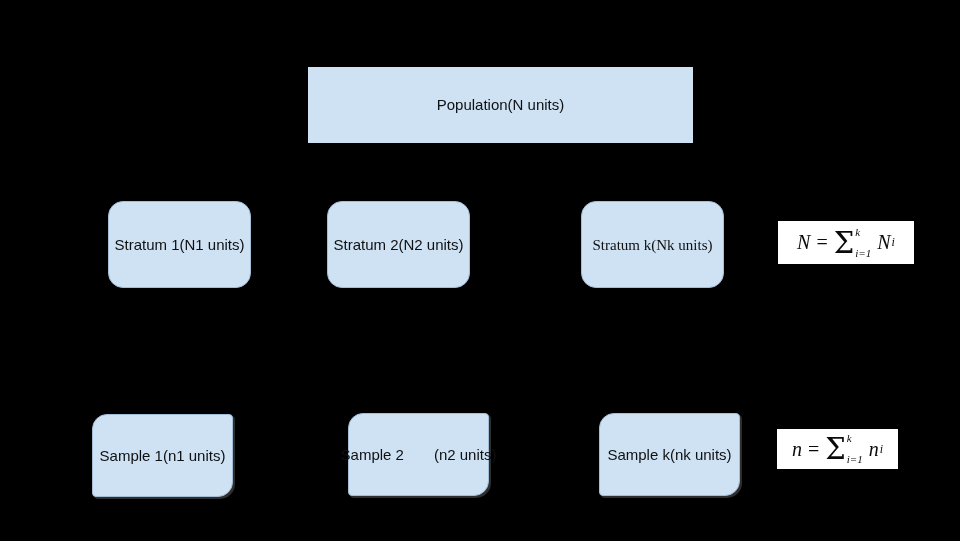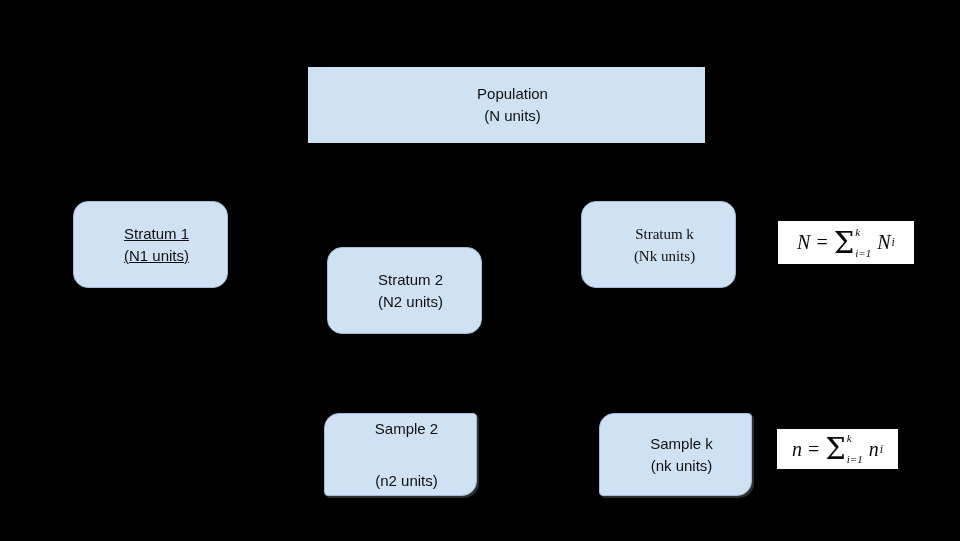--- a/index.html
+++ b/index.html
@@ -9,61 +9,60 @@
     background:#000000;
     overflow:hidden;
     font-family:"Liberation Sans","DejaVu Sans",sans-serif;
   }
   
   .node{
     position:absolute;
     background:#cfe2f3;
     color:#0f1011;
     display:flex;
-    flex-direction:column;
+    flex-direction:row;
     align-items:center;
     justify-content:center;
     text-align:left;
     font-size:15px;
     line-height:22px;
-    padding-left:12px;
   }
   .node .l1,.node .l2{white-space:nowrap;}
   
   .population{
     left:308px;top:67px;width:385px;height:76px;
     border-radius:0;
   }
   
   .stratum{
     width:141px;height:85px;
     border:1px solid #a3bdd6;
     border-radius:15px;
   }
-  .stratum1{left:73px;top:201px;text-decoration:underline;}
-  .stratum2{left:327px;top:201px;margin-top:46px;}
+  .stratum1{left:108px;top:201px;}
+  .stratum2{left:327px;top:201px;}
   .stratumk{left:581px;top:201px;font-family:Liberation Serif, serif;}
   
   .sample{
     width:139px;height:81px;
     border:1px solid #a3bdd6;
     border-radius:15px 4px 15px 4px;
     box-shadow:2px 2px 0 #2e2e2e;
   }
   .sample::before{
     content:"";
     position:absolute;
     top:-7px;bottom:7px;left:5px;right:-5px;
     background:#cfe2f3;
     border:1px solid #a3bdd6;
     border-radius:4px 4px 12px 4px;
     z-index:-1;
   }
   .sample1{left:92px;top:414px;}
-  .sample2{left:324px;top:413px;gap:30px;}
+  .sample2{left:348px;top:413px;gap:30px;}
   .samplek{left:583px;top:413px;margin-left:16px;}
   
   .formula{
     position:absolute;
     background:#ffffff;
     color:#0a0a0a;
     display:flex;
     align-items:center;
     justify-content:center;
     font-family:"Liberation Serif","DejaVu Serif",serif;
@@ -124,20 +123,24 @@
       <span class="sigma">Σ</span>
       <span class="limits">
         <span class="up">k</span>
         <span class="low">i=1</span>
       </span>
     </span>
     <span>N</span>
     <span class="term-sub">i</span>
   </div>
 
+  <div class="node sample sample1">
+    <div class="l1">Sample 1</div>
+    <div class="l2">(n1 units)</div>
+  </div>
   <div class="node sample sample2">
     <div class="l1">Sample 2</div>
     <div class="l2">(n2 units)</div>
   </div>
   <div class="node sample samplek">
     <div class="l1">Sample k</div>
     <div class="l2">(nk units)</div>
   </div>
 
   <div class="formula formula-s">

